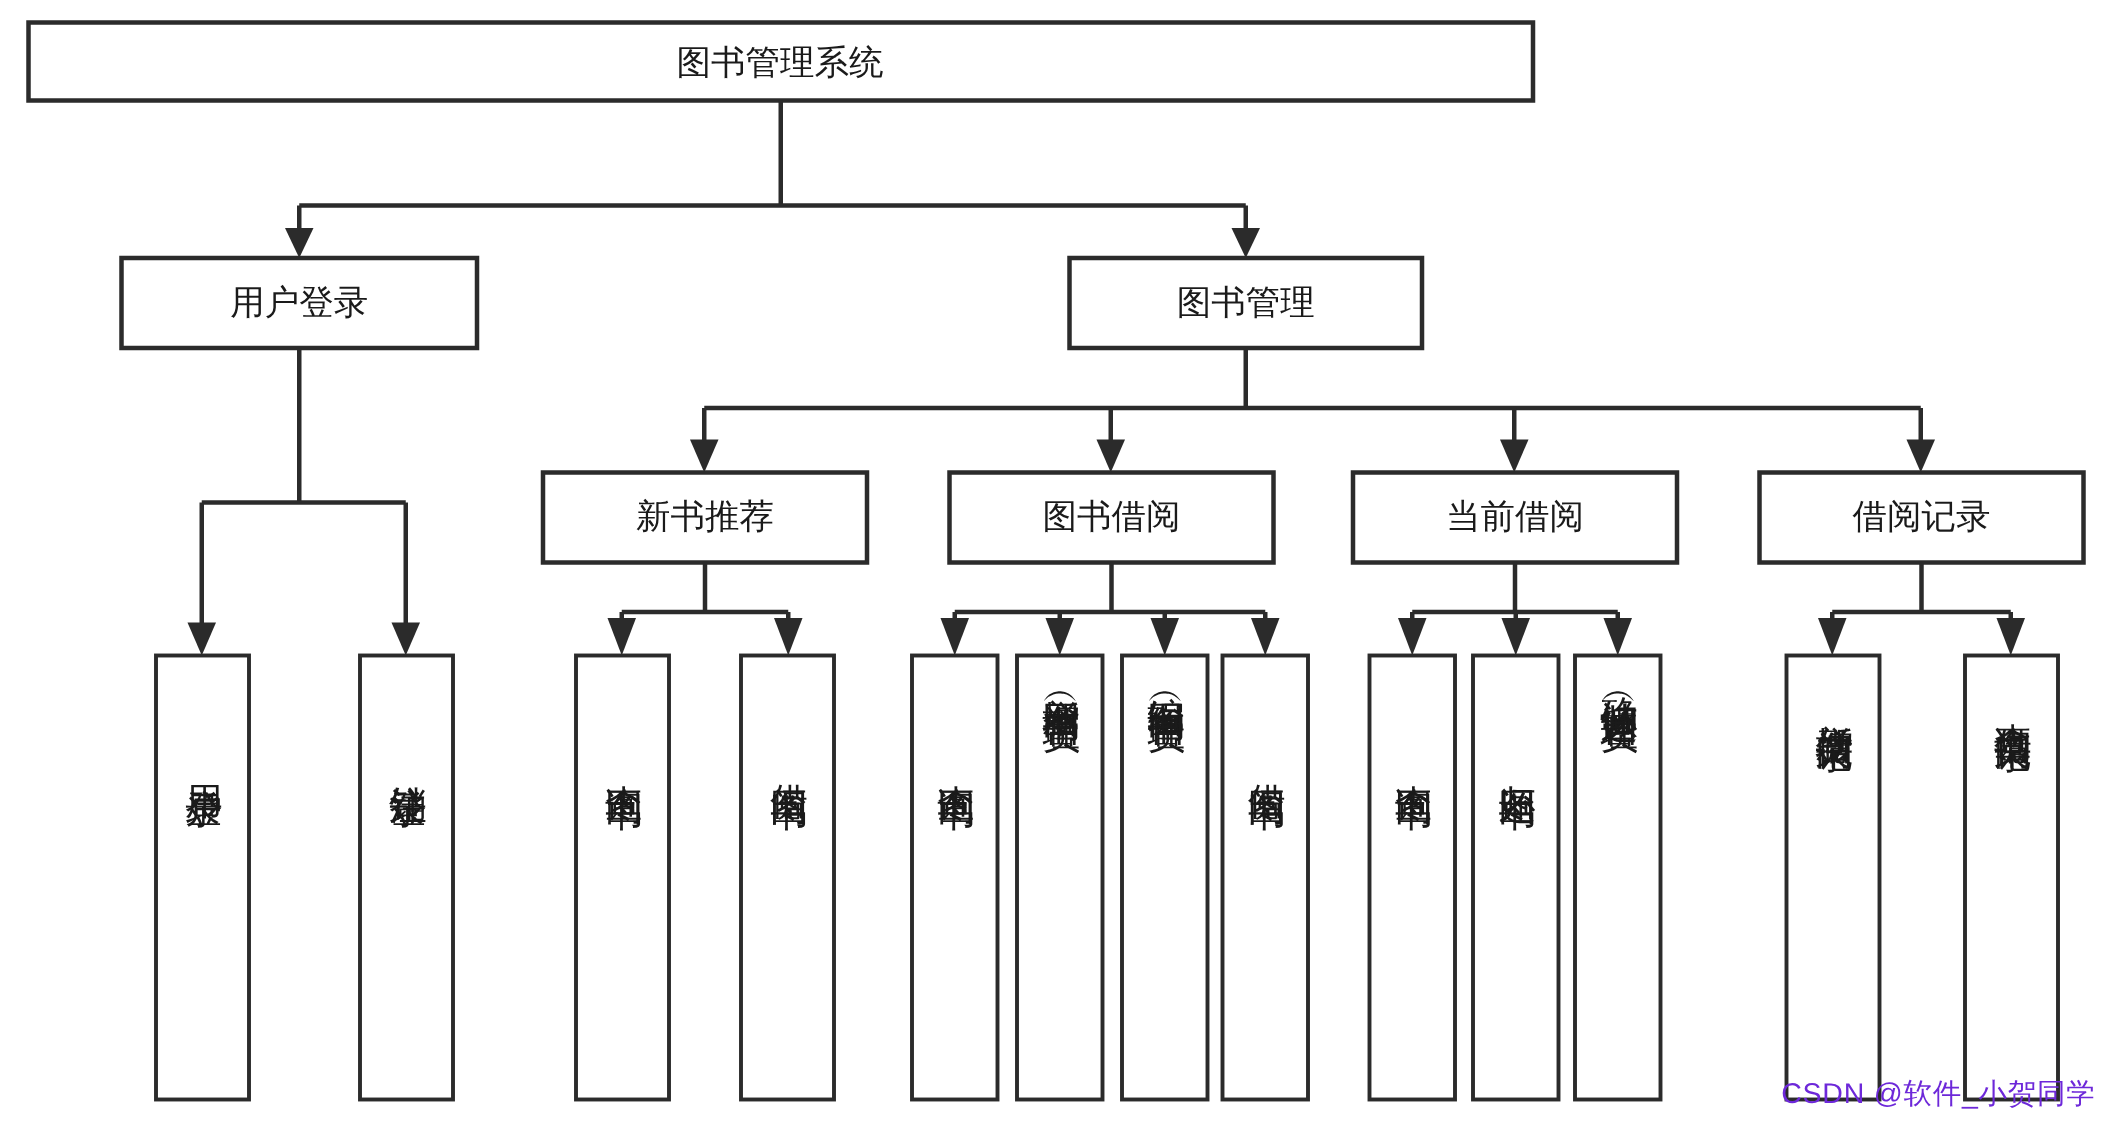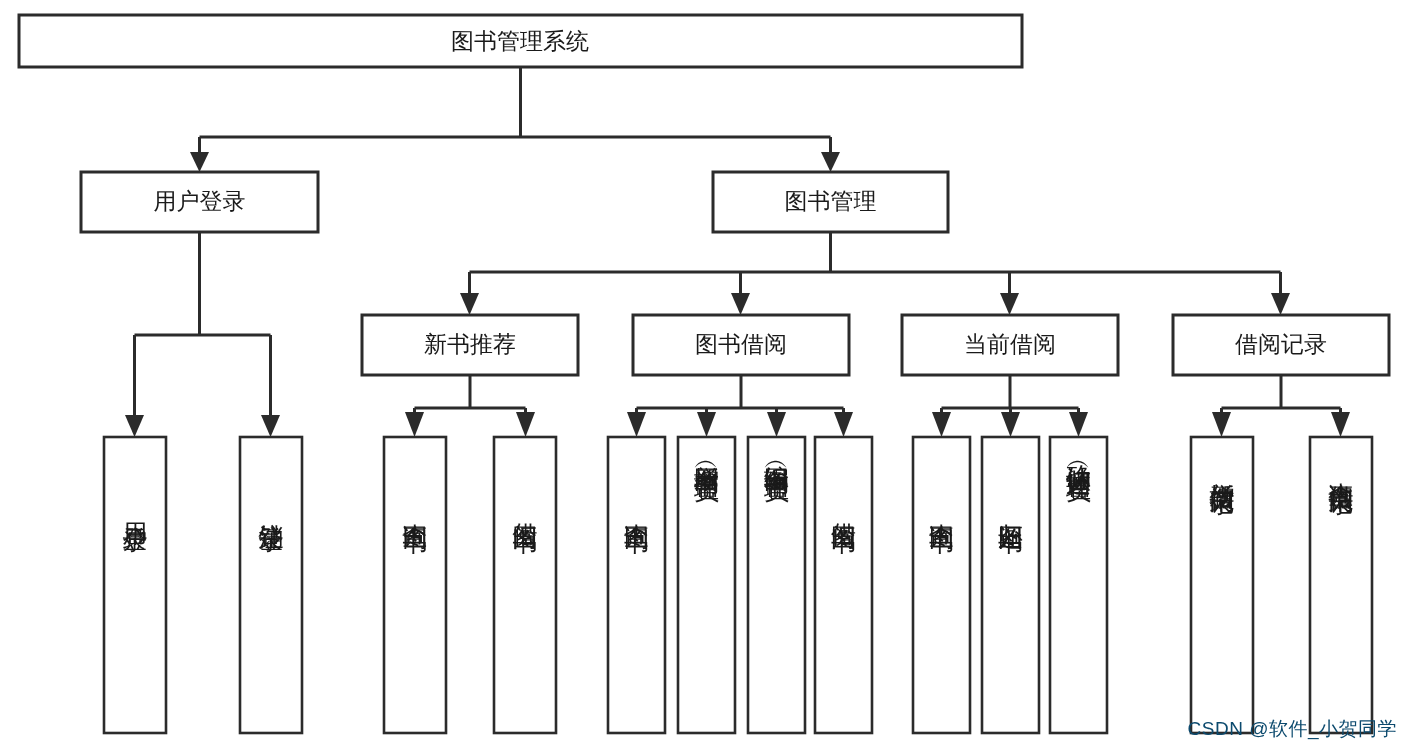--- a/index.html
+++ b/index.html
@@ -69,21 +69,21 @@
     letter-spacing: 2px;
     color: #1a1a1a;
     white-space: nowrap;
   }
   .watermark {
     position: absolute;
     right: 8px;
     bottom: 5px;
     font-family: "Liberation Sans", "DejaVu Sans", sans-serif;
     font-size: 19px;
-    color: #0c4a6e;
+    color: #6d28d9;
     letter-spacing: 0.5px;
     white-space: nowrap;
   }
 </style>
 </head>
 <body>
 
 <div id="diagram-root">
 
   <svg id="flow-svg" viewBox="0 0 1405 747">

